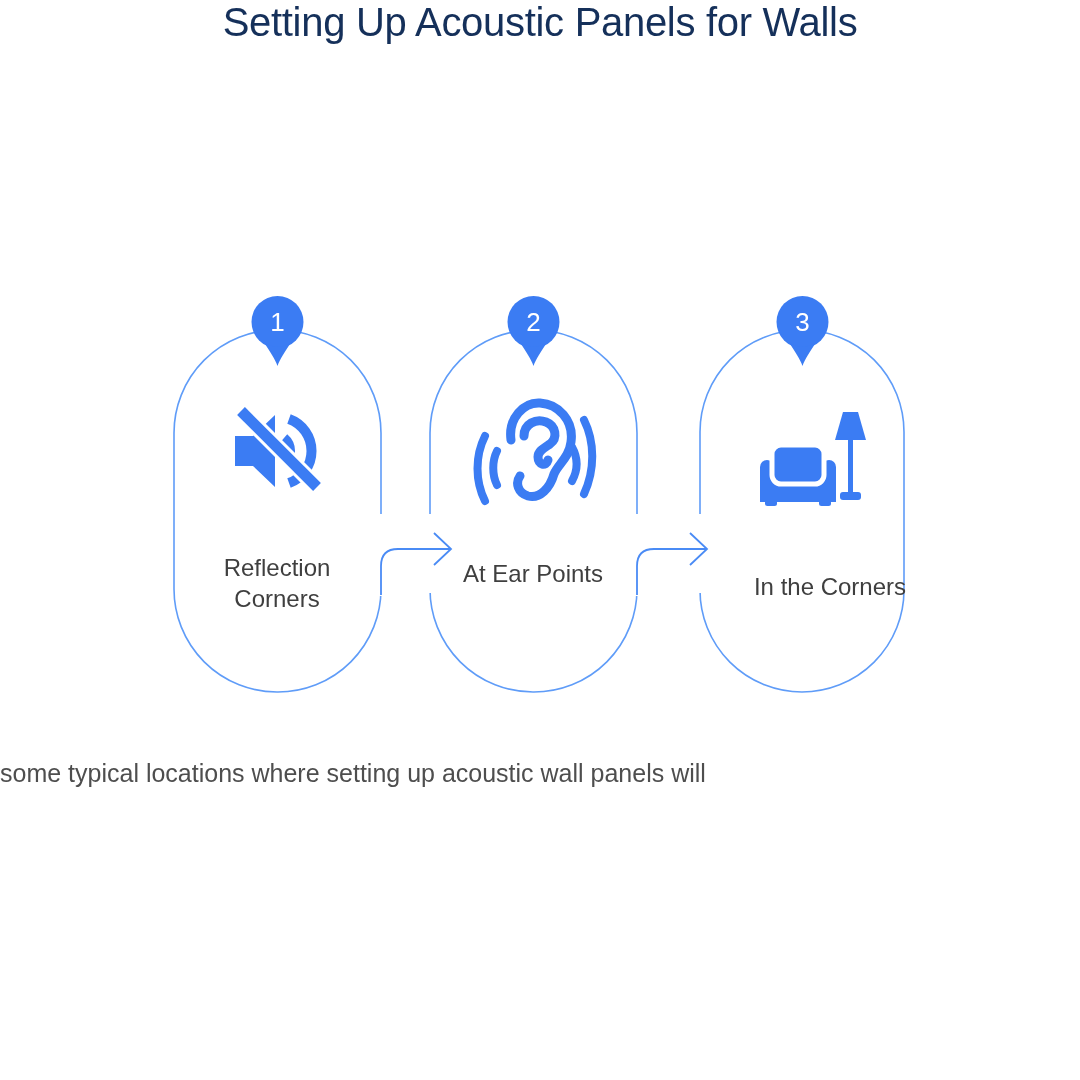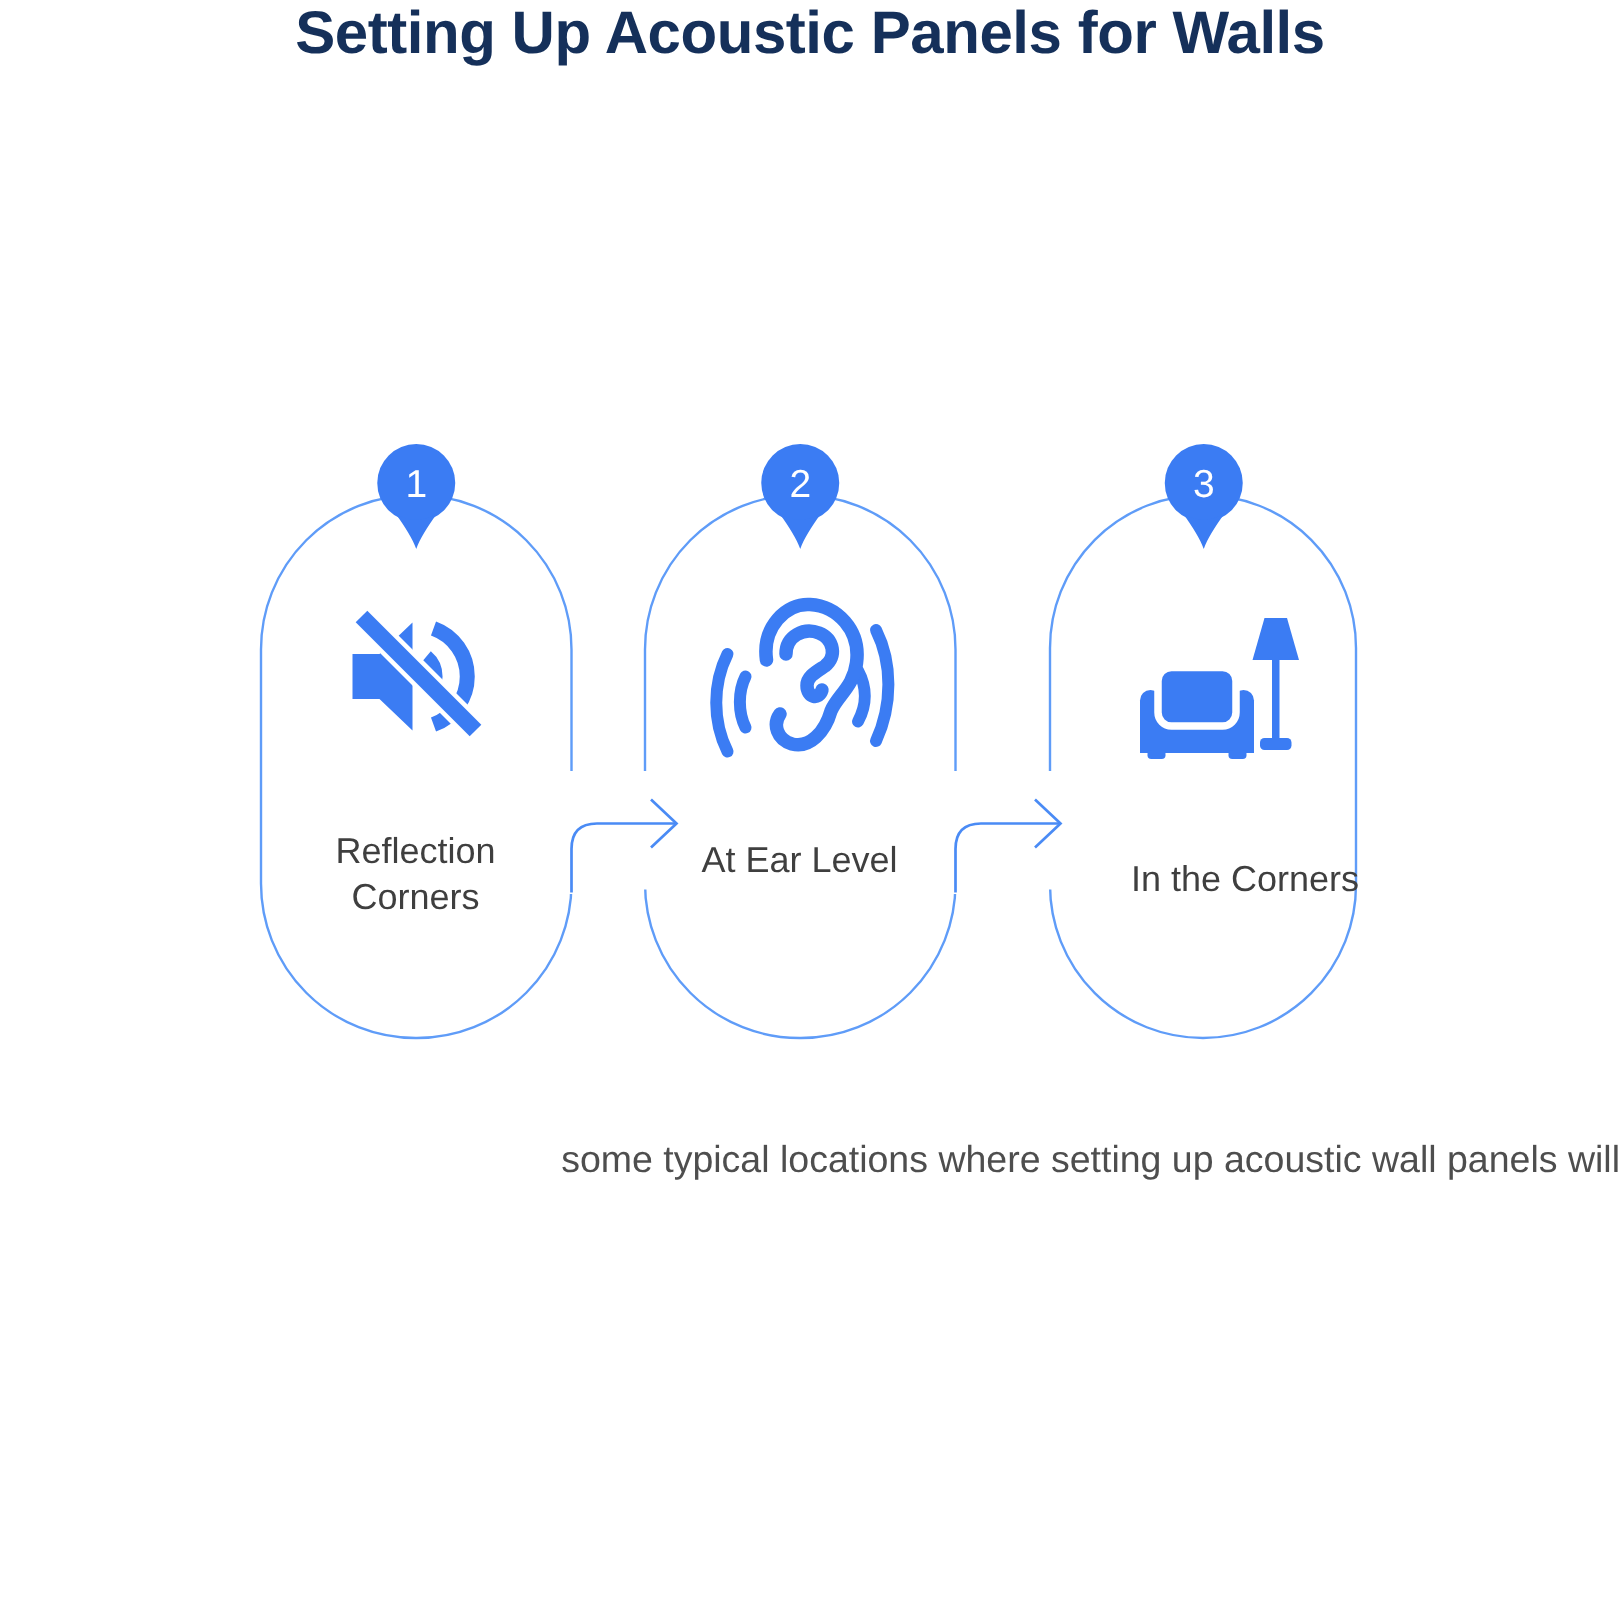--- a/index.html
+++ b/index.html
@@ -8,21 +8,21 @@
     width:1080px;height:1080px;
     background:#ffffff;
     overflow:hidden;
     font-family:"Liberation Sans", sans-serif;
   }
   .page-title{
     position:absolute;
     left:0; top:153; width:1080px;
     text-align:center;
     font-size:40px;
-    font-weight:700;
+    font-weight:400;
     letter-spacing:-0.3px;
     color:#15305a;
   }
   .diagram-svg{
     position:absolute; left:0; top:0;
     width:1080px; height:1080px;
   }
   .pin-number{
     position:absolute;
     width:60px; height:34px;
@@ -37,21 +37,21 @@
     font-size:24px;
     line-height:31px;
     color:#3f3f3f;
   }
   #label-1{ left:192px; top:552px; width:170px; }
   #label-2{ left:423px; top:558px; width:220px; }
   #label-3{ left:720px; top:571px; width:220px; }
   .subtitle{
     position:absolute;
     left:0; top:759px; width:1080px;
-    text-align:right;
+    text-align:left;
     font-size:25px;
     line-height:29px;
     color:#4e4e4e;
   }
 </style>
 </head>
 <body>
 
 <div id="canvas">
 
@@ -122,20 +122,20 @@
       <rect x="88" y="32" width="5" height="54"></rect>
       <rect x="80" y="84" width="21" height="8" rx="3"></rect>
     </g>
   </svg>
 
   <div class="pin-number" style="left:247.5px; top:305px;">1</div>
   <div class="pin-number" style="left:503.5px; top:305px;">2</div>
   <div class="pin-number" style="left:772.5px; top:305px;">3</div>
 
   <div class="step-label" id="label-1">Reflection Corners</div>
-  <div class="step-label" id="label-2">At Ear Level</div>
+  <div class="step-label" id="label-2">At Ear Points</div>
   <div class="step-label" id="label-3">In the Corners</div>
 
   <div class="subtitle">
     <div>some typical locations where setting up acoustic wall panels will</div>
   </div>
 
 </div>
 
 </body></html>

